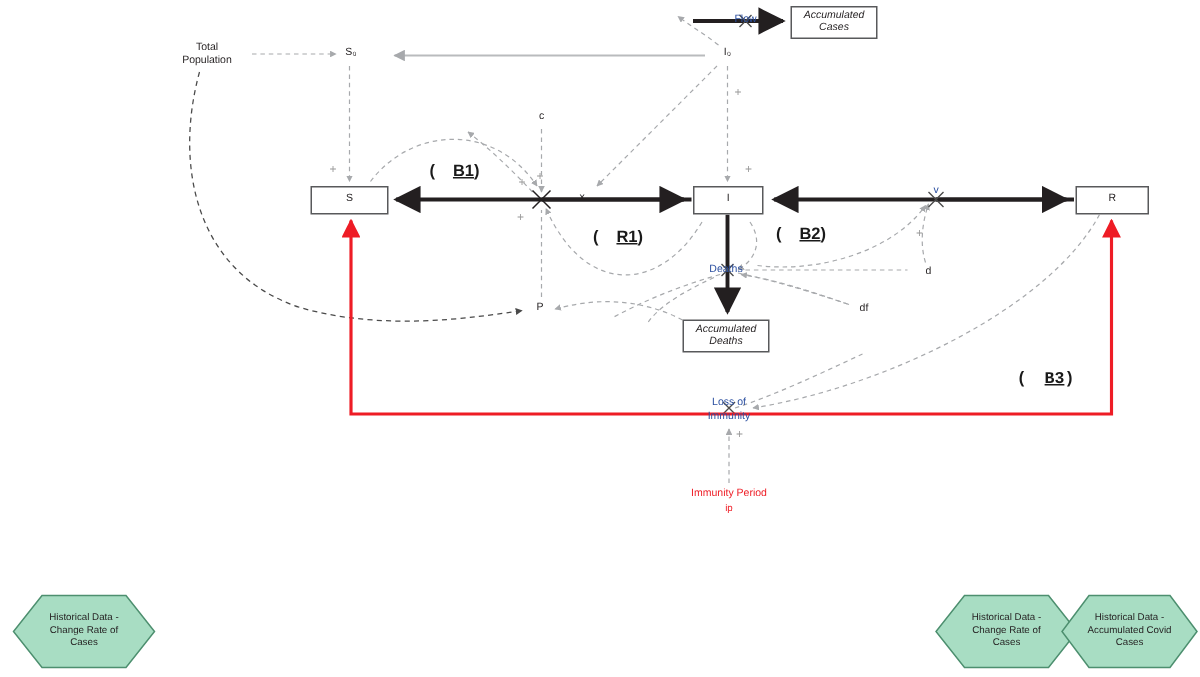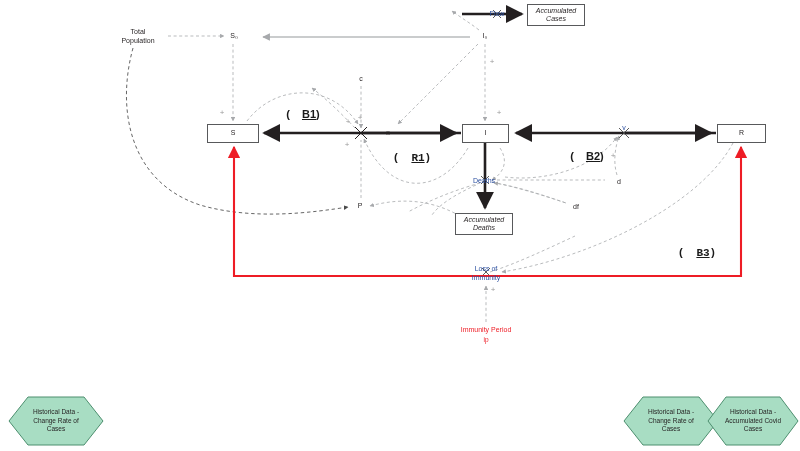--- a/index.html
+++ b/index.html
@@ -212,22 +212,22 @@
   <div class="lbl plus" style="left:222px;top:113px;">+</div>
   <div class="lbl plus" style="left:348px;top:122px;">+</div>
   <div class="lbl plus" style="left:360px;top:118px;">+</div>
   <div class="lbl plus" style="left:347px;top:145px;">+</div>
   <div class="lbl plus" style="left:499px;top:113px;">+</div>
   <div class="lbl plus" style="left:492px;top:62px;">+</div>
   <div class="lbl plus" style="left:613px;top:156px;">+</div>
   <div class="lbl plus" style="left:493px;top:290px;">+</div>
 
   <div class="loop" style="left:303px;top:114px;">(<u>B1</u>)</div>
-  <div class="loop" style="left:412px;top:158px;font-family:Liberation Mono, monospace;">(<u>R1</u>)</div>
-  <div class="loop" style="left:587px;top:156px;">(<u>B2</u>)</div>
+  <div class="loop" style="left:412px;top:158px;">(<u>R1</u>)</div>
+  <div class="loop" style="left:534px;top:156px;">(<u>B2</u>)</div>
   <div class="loop" style="left:697px;top:253px;font-family:Liberation Mono, monospace;">(<u>B3</u>)</div>
 
   <div class="hexwrap" style="left:8px;top:396px;width:96px;height:50px;">
     <svg width="96" height="50" viewBox="0 0 96 50" xmlns="http://www.w3.org/2000/svg">
       <polygon points="20,1 76,1 95,25 76,49 20,49 1,25" fill="#a8ddc3" stroke="#4d8f6f" stroke-width="1"></polygon>
     </svg>
     <div class="hextxt">Historical Data -
 Change Rate of
 Cases</div>
   </div>

